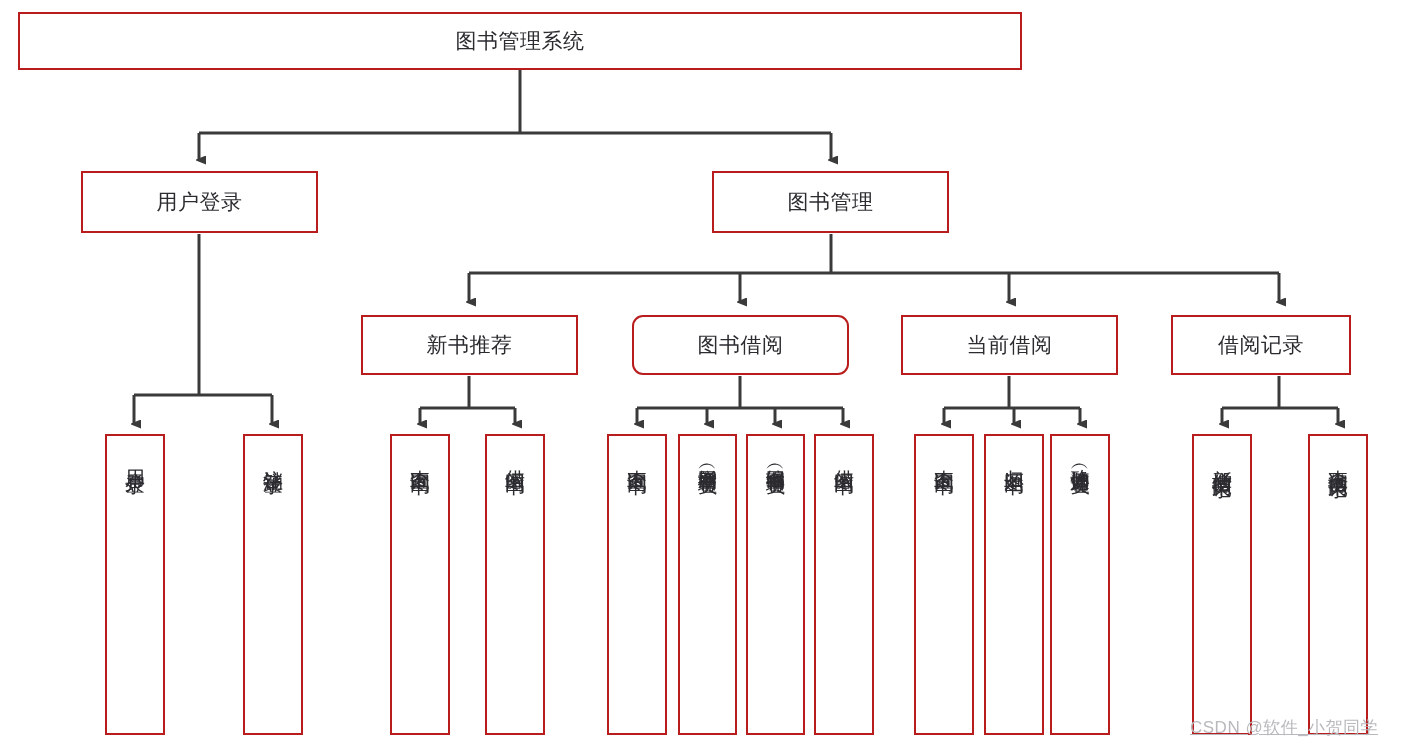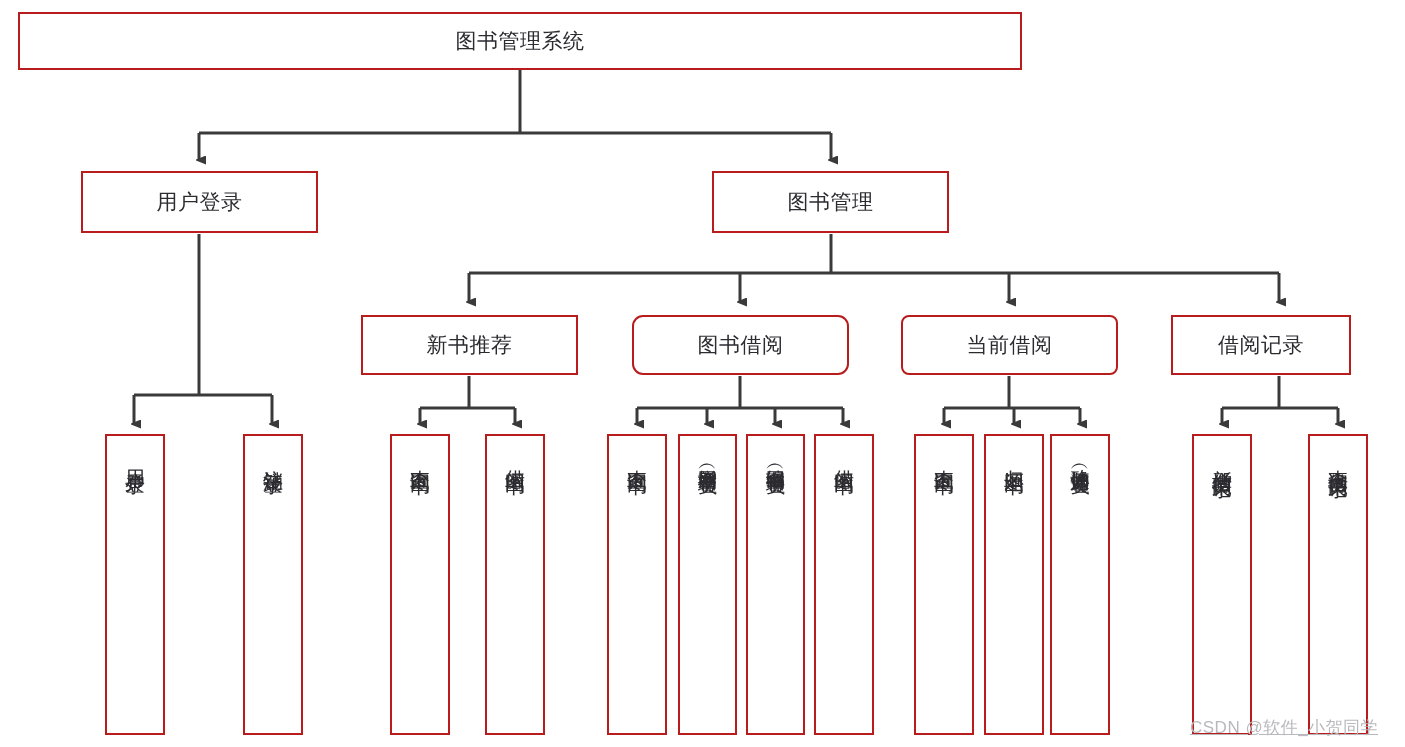--- a/index.html
+++ b/index.html
@@ -132,21 +132,21 @@
   <div class="node horiz" style="left:712px; top:171px; width:237px; height:62px;">
     <span class="label">图书管理</span>
   </div>
 
   <div class="node horiz" style="left:361px; top:315px; width:217px; height:60px;">
     <span class="label">新书推荐</span>
   </div>
   <div class="node horiz" style="left:632px; top:315px; width:217px; height:60px;border-radius:11px;">
     <span class="label">图书借阅</span>
   </div>
-  <div class="node horiz" style="left:901px; top:315px; width:217px; height:60px;border-radius:8px;">
+  <div class="node horiz" style="left:901px; top:315px; width:217px; height:60px;">
     <span class="label">当前借阅</span>
   </div>
   <div class="node horiz" style="left:1171px; top:315px; width:180px; height:60px;">
     <span class="label">借阅记录</span>
   </div>
 
   <div class="node vert" style="left:105px; top:434px; width:60px; height:301px;">
     <span class="label">用户登录</span>
   </div>
   <div class="node vert" style="left:243px; top:434px; width:60px; height:301px;">

